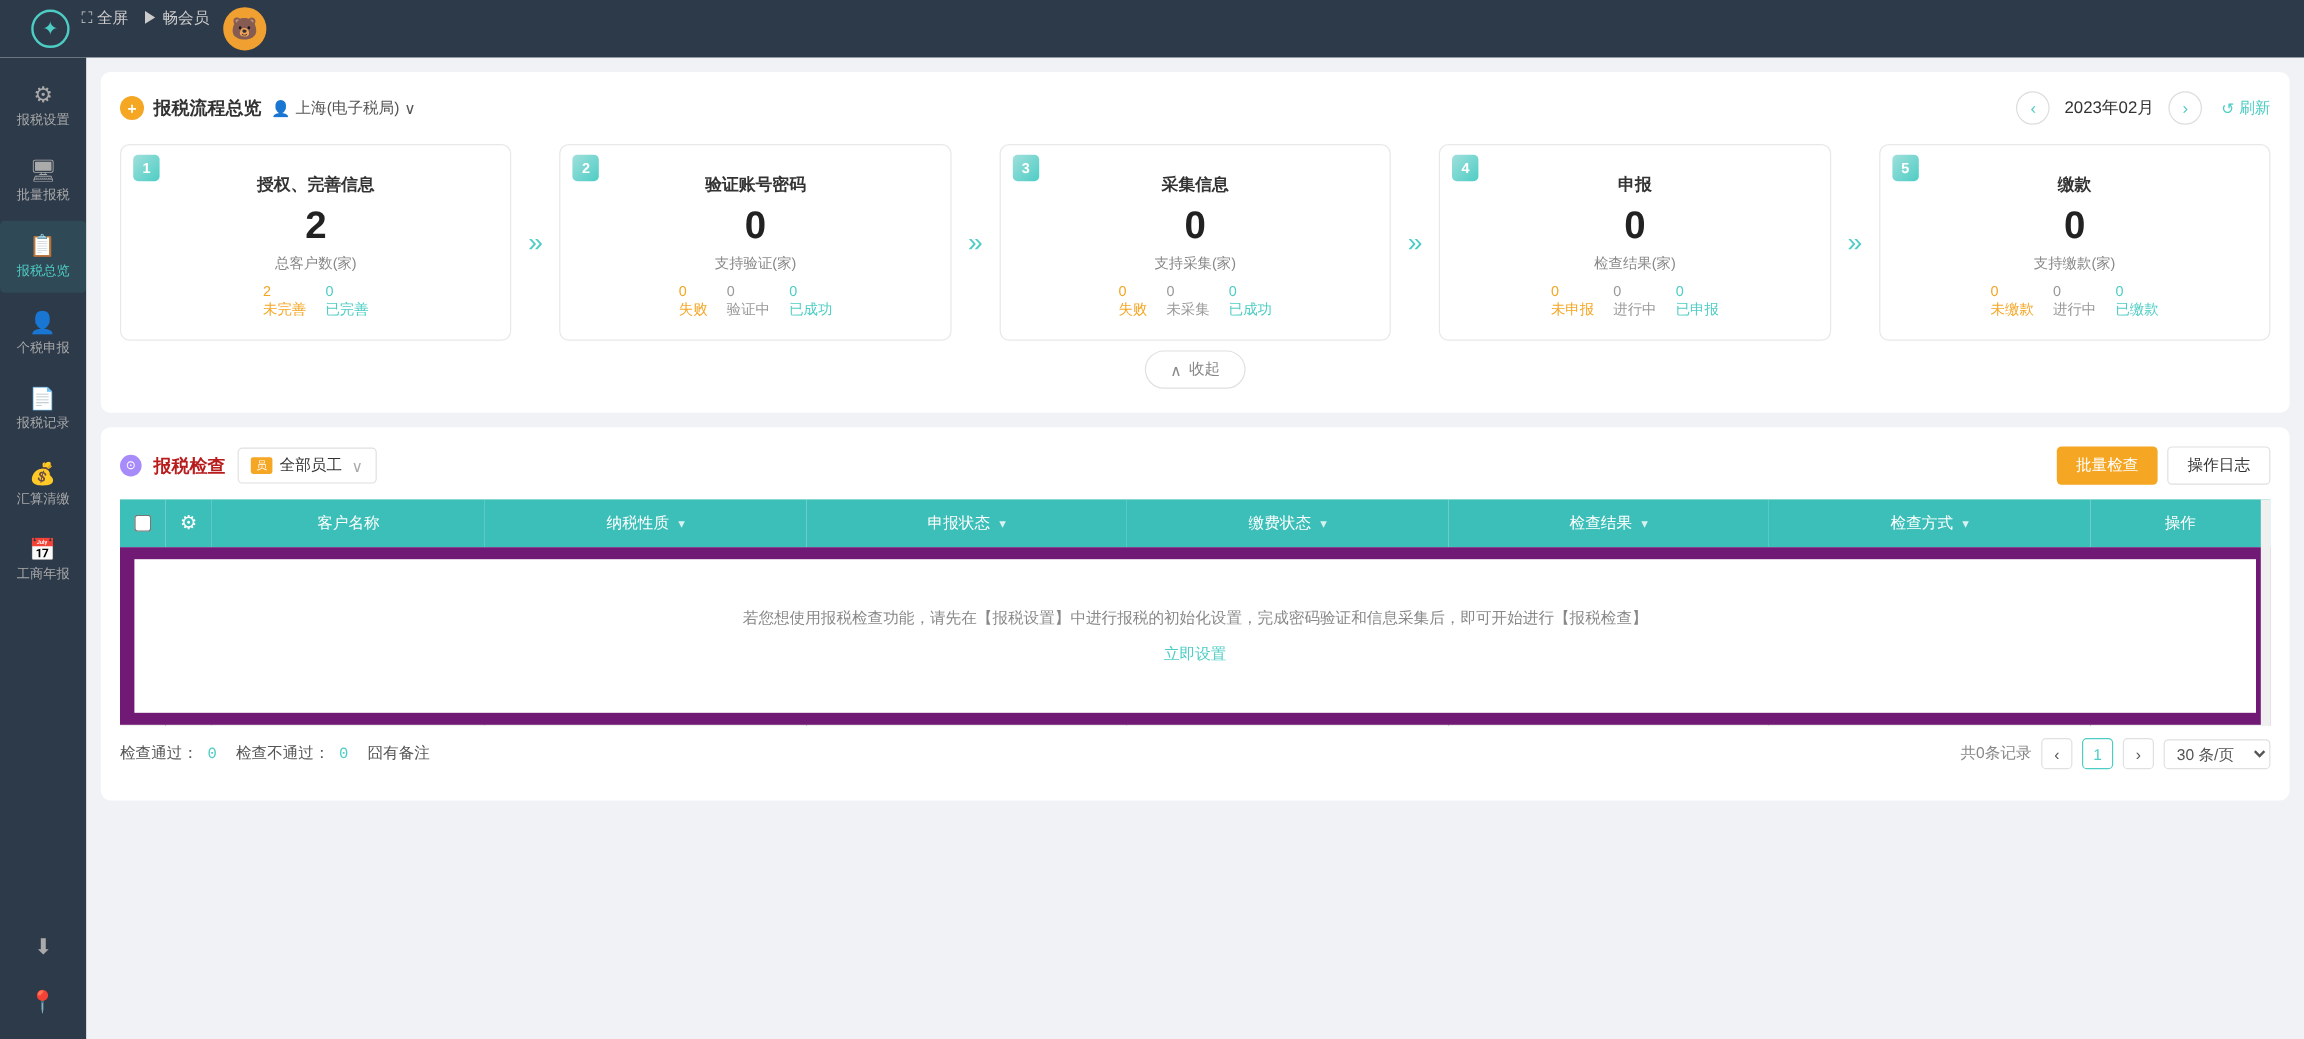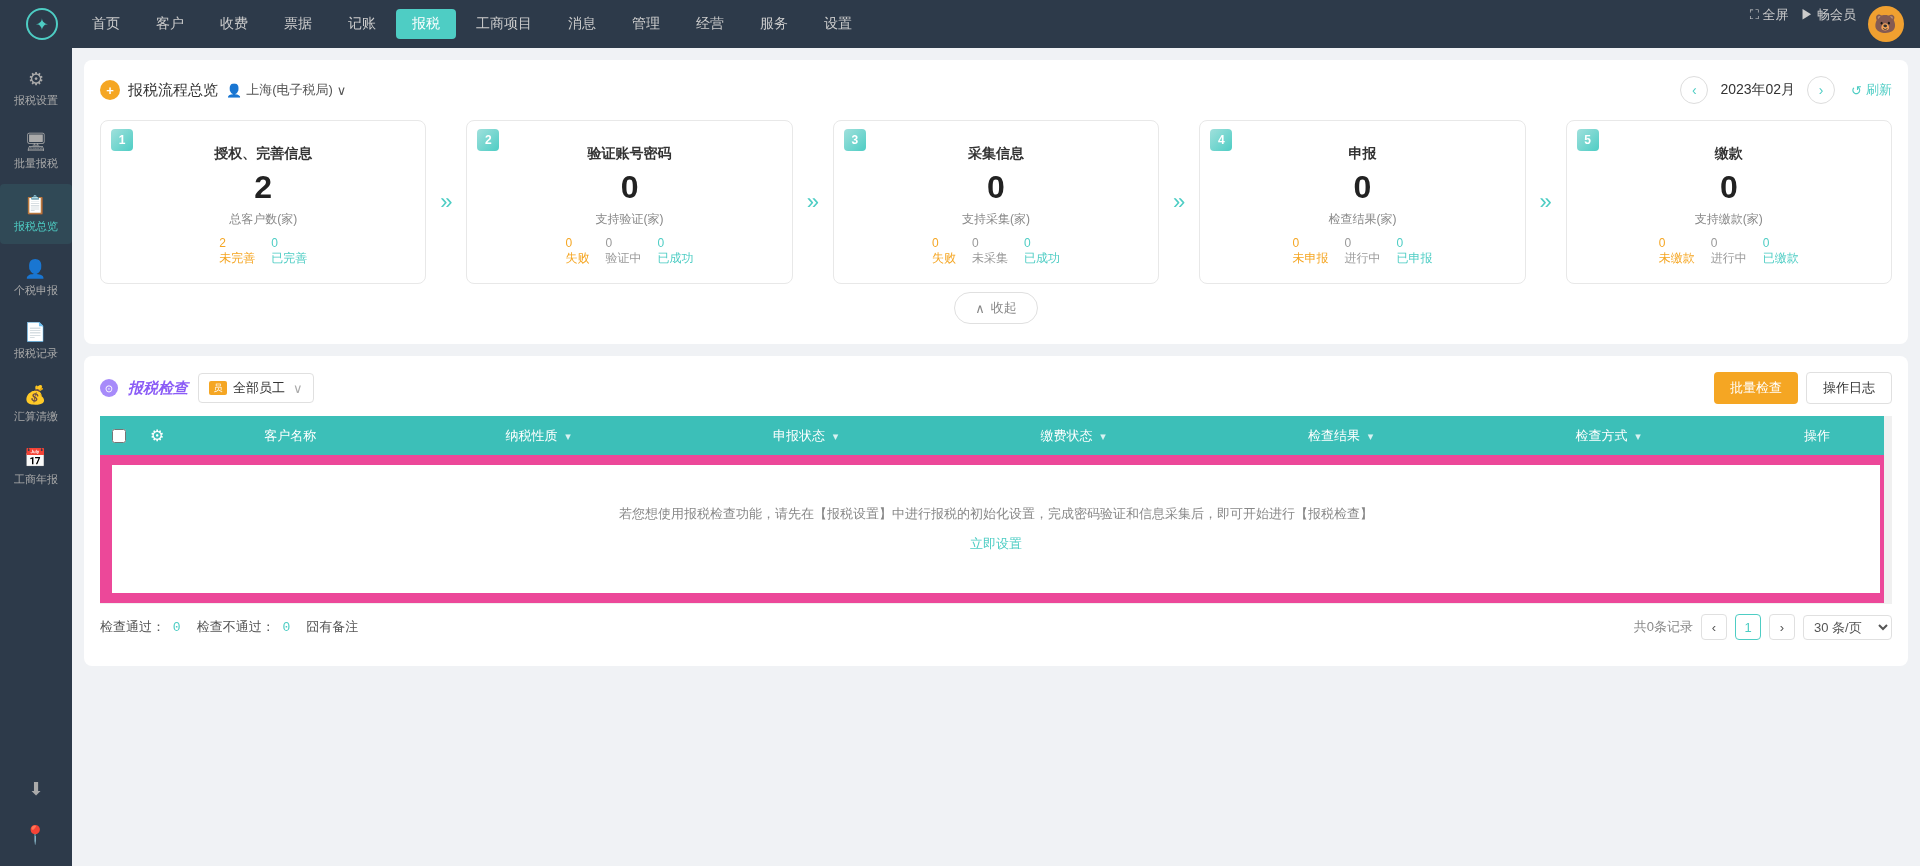--- a/index.html
+++ b/index.html
@@ -133,21 +133,21 @@
     }
 
     .card-header {
       display: flex;
       align-items: center;
       gap: 8px;
       margin-bottom: 16px;
     }
     .card-title {
       font-size: 15px;
-      font-weight: normal;
+      font-weight: bold;
       color: #333;
     }
     .location-selector {
       display: flex;
       align-items: center;
       gap: 4px;
       color: #555;
       font-size: 13px;
       cursor: pointer;
     }
@@ -273,22 +273,21 @@
     
     .section-header {
       display: flex;
       align-items: center;
       gap: 10px;
       margin-bottom: 12px;
     }
     .section-title {
       font-size: 15px;
       font-weight: bold;
-      color: #8b5cf6;
-      font-style: italic;
+      color: #b91c1c;
     }
     .section-title-icon {
       width: 18px;
       height: 18px;
       background: #a78bfa;
       border-radius: 50%;
       display: flex;
       align-items: center;
       justify-content: center;
       color: #fff;
@@ -387,21 +386,21 @@
       font-size: 13px;
       white-space: nowrap;
     }
     .checkbox-th {
       width: 36px;
     }
     .settings-th {
       width: 36px;
     }
     .data-table tbody tr {
-      background: #ec4899;
+      background: #701a75;
     }
     .data-table tbody td {
       padding: 10px 12px;
       text-align: center;
       border-bottom: 1px solid #f0f0f0;
       font-size: 13px;
       color: #555;
     }
 
     
@@ -511,34 +510,20 @@
       color: #fff;
       font-size: 16px;
     }
   </style>
 </head>
 <body>
 
 <div class="top-nav">
   <div class="top-nav-logo">
     <div class="logo-icon">✦</div>
-  </div>
-  <div class="top-nav-menu">
-    <div class="nav-item">首页</div>
-    <div class="nav-item">客户</div>
-    <div class="nav-item">收费</div>
-    <div class="nav-item">票据</div>
-    <div class="nav-item">记账</div>
-    <div class="nav-item active">报税</div>
-    <div class="nav-item">工商项目</div>
-    <div class="nav-item">消息</div>
-    <div class="nav-item">管理</div>
-    <div class="nav-item">经营</div>
-    <div class="nav-item">服务</div>
-    <div class="nav-item">设置</div>
   </div>
   <div class="top-nav-right">
     <span>
       <span>⛶</span>
       <span>全屏</span>
     </span>
     <span>
       <span>▶</span>
       <span>畅会员</span>
     </span>

